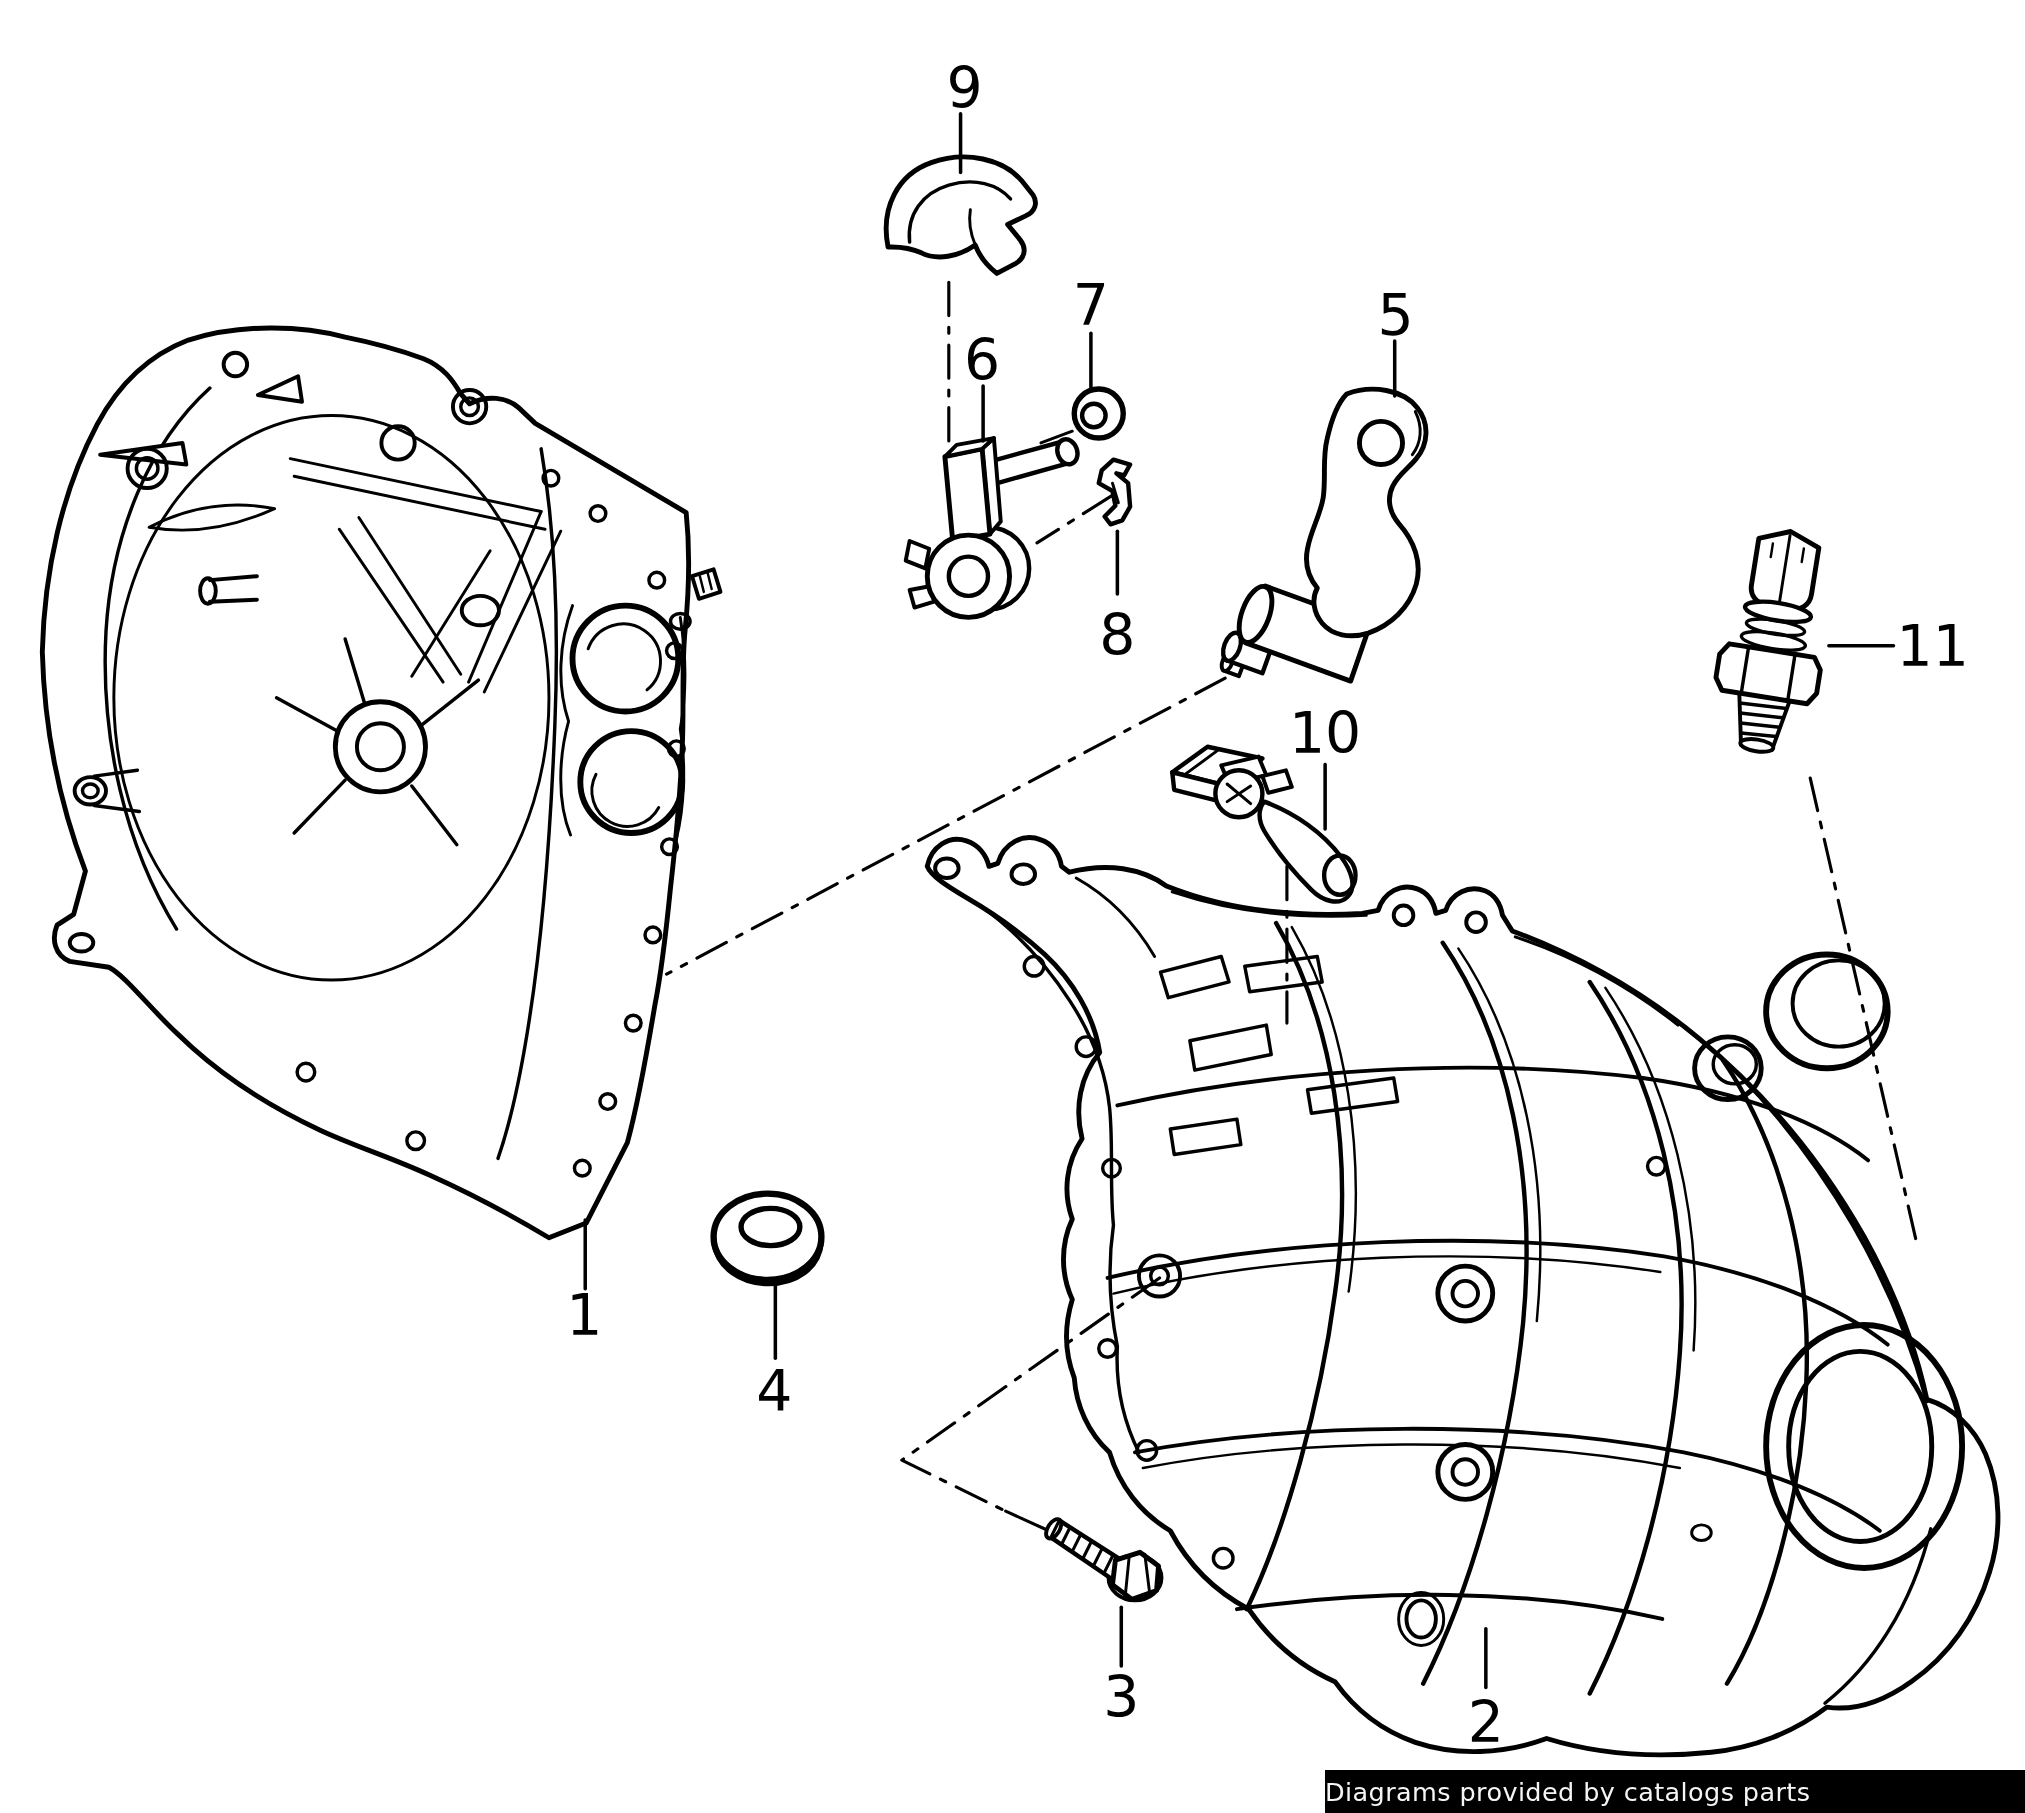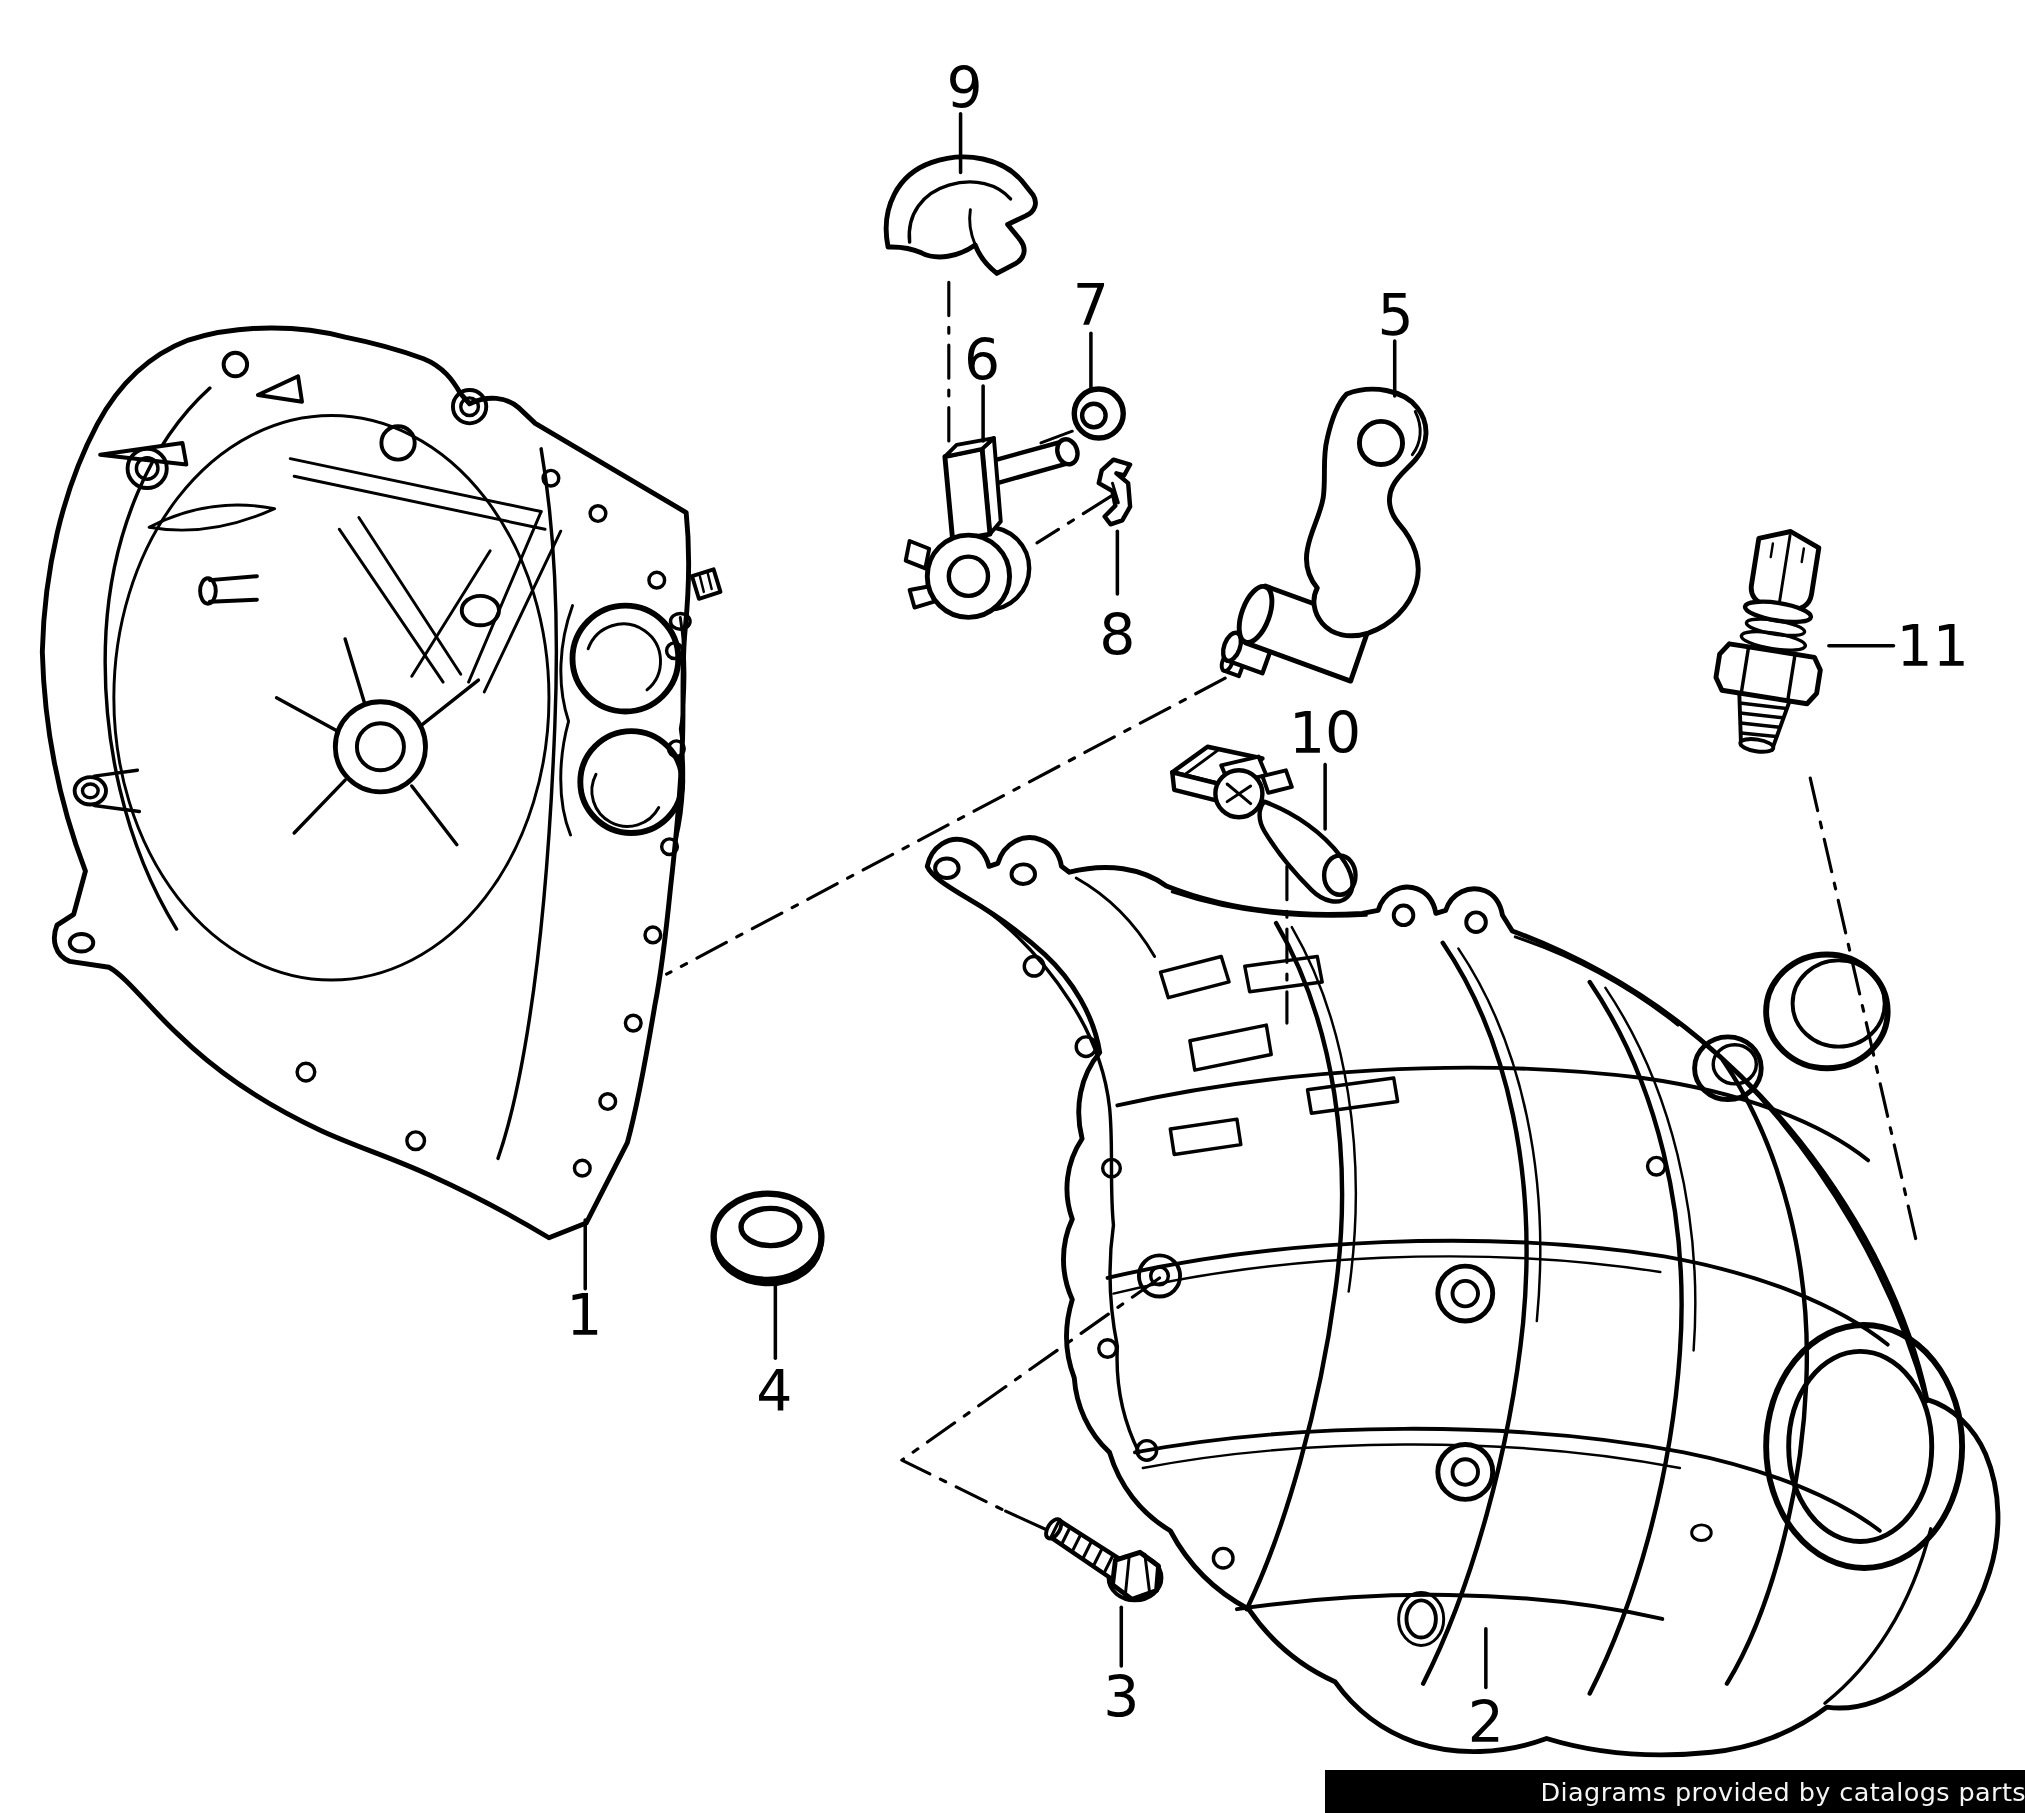--- a/index.html
+++ b/index.html
@@ -14,21 +14,21 @@
   svg path,svg line,svg circle,svg ellipse,svg polyline,svg polygon{
     fill:none;stroke:#000;stroke-linecap:round;stroke-linejoin:round;
   }
   .w{fill:#ffffff;}
   .callout{
     font-family:"DejaVu Sans","Liberation Sans",sans-serif;
     font-size:58px;fill:#000;stroke:none;cursor:pointer;
   }
   .watermark{
     position:absolute;left:1325px;top:1770px;width:701px;height:43px;
-    display:flex;align-items:center;justify-content:flex-end;
+    display:flex;align-items:center;justify-content:flex-start;
     font-size:25.5px;letter-spacing:0.4px;
   }
 </style>
 </head>
 <body>
 
 <div class="stage" style="background: rgb(255, 255, 255);">
 <svg width="2026" height="1813" viewBox="0 0 2067 1850">
 
   <g>

